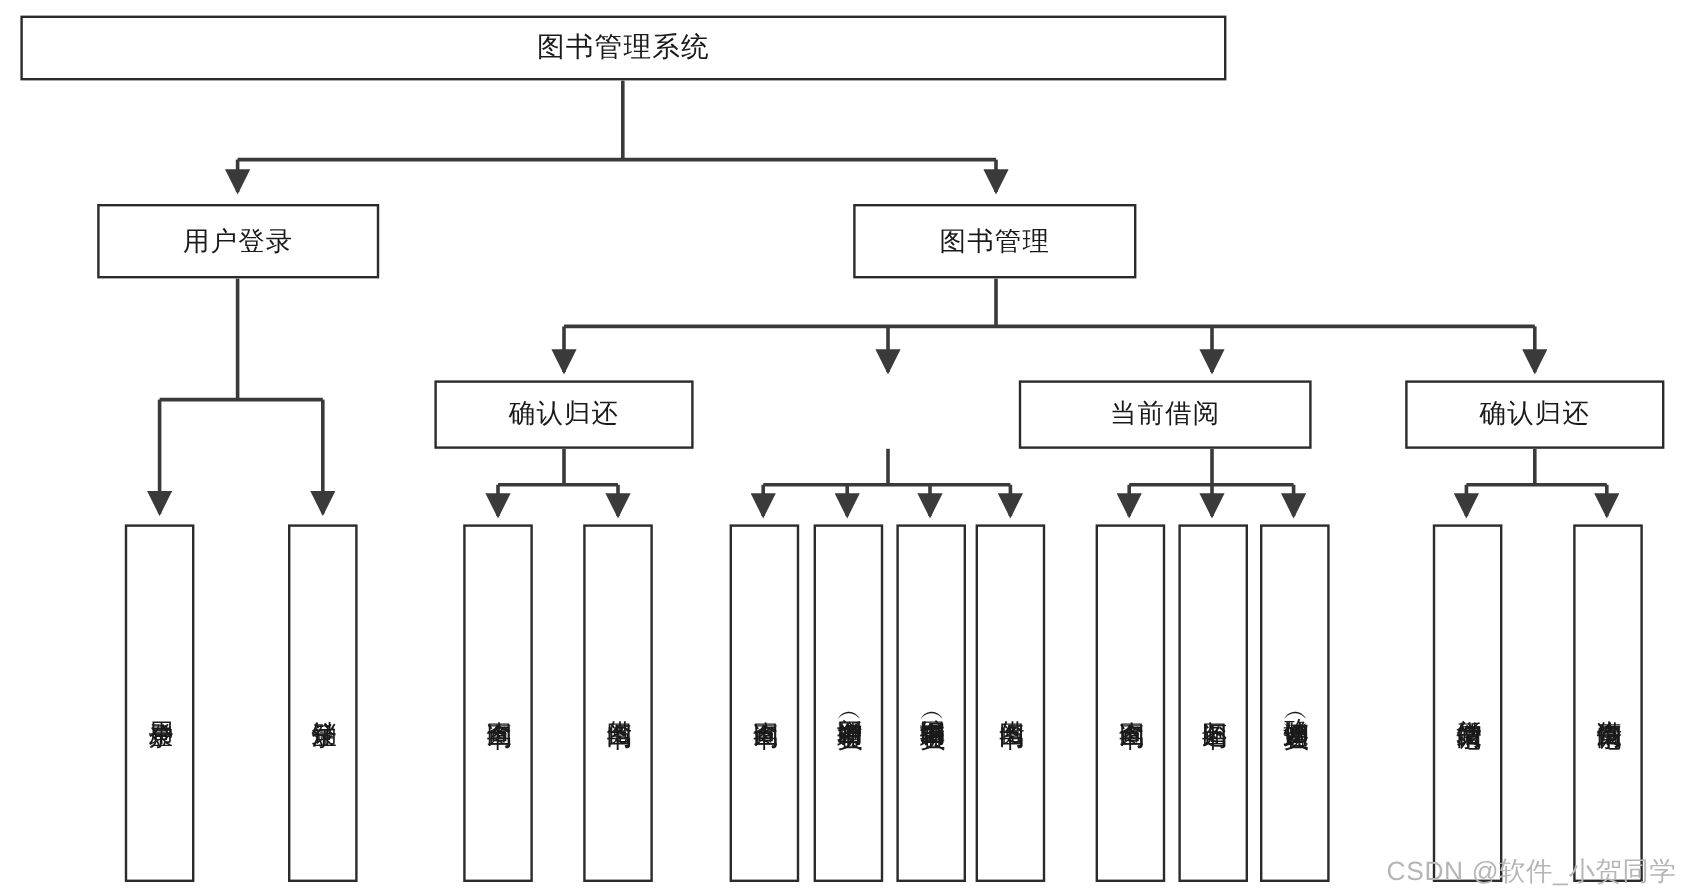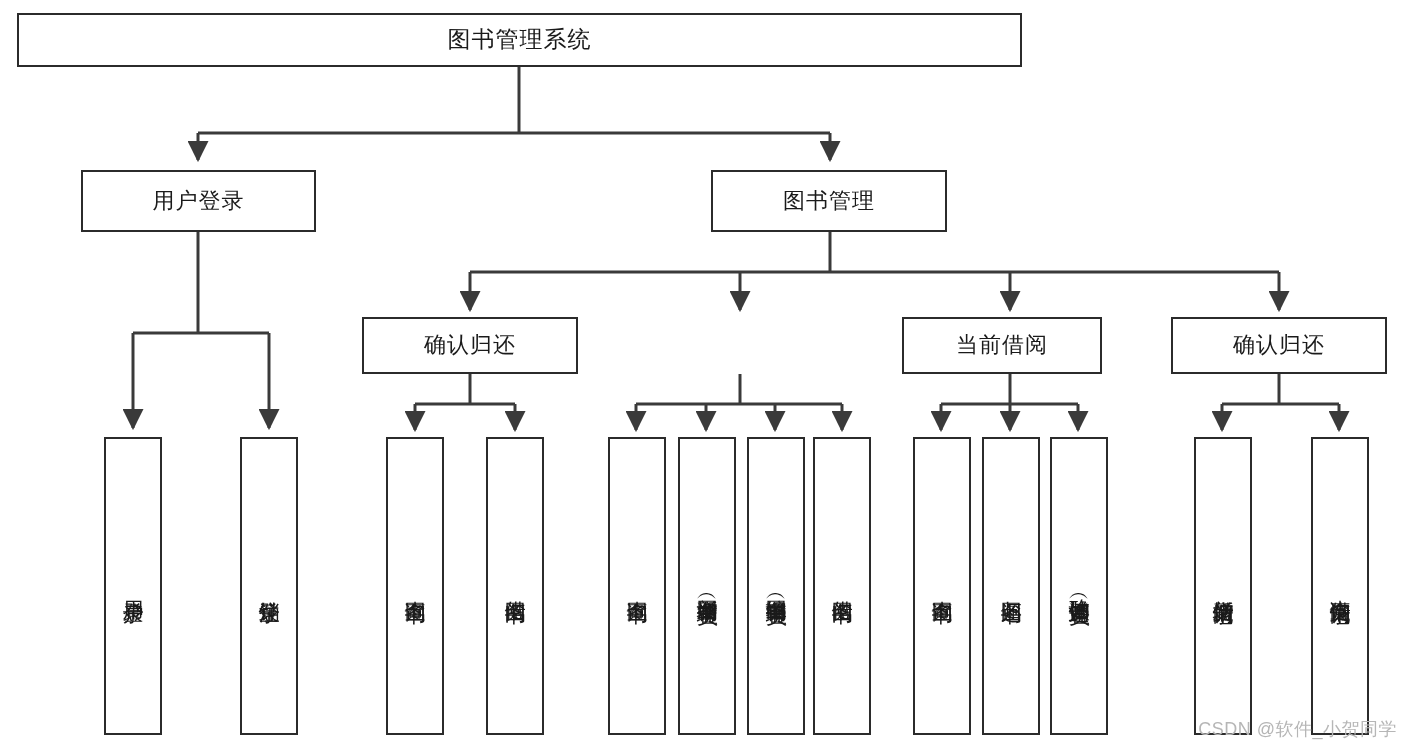--- a/index.html
+++ b/index.html
@@ -54,21 +54,21 @@
     white-space: nowrap;
     display: block;
   }
   .node.root {
     font-size: 23px;
   }
   .watermark {
     position: absolute;
     right: 8px;
     bottom: 6px;
-    font-size: 18px;
+    font-size: 22px;
     color: #b6b6b6;
     letter-spacing: 0.5px;
     white-space: nowrap;
     user-select: none;
   }
 </style>
 </head>
 <body>
 
 <div id="canvas">
@@ -133,21 +133,21 @@
 
   <div class="node horizontal" style="left:711px; top:170px; width:236px; height:62px;">
     <span>图书管理</span>
   </div>
 
   <div class="node horizontal" style="left:362px; top:317px; width:216px; height:57px;">
     <span>确认归还</span>
   </div>
 
 
-  <div class="node horizontal" style="left:902px; top:317px; width:200px; height:57px;">
+  <div class="node horizontal" style="left:849px; top:317px; width:244px; height:57px;">
     <span>当前借阅</span>
   </div>
 
   <div class="node horizontal" style="left:1171px; top:317px; width:216px; height:57px;">
     <span>确认归还</span>
   </div>
 
   <div class="node vertical" style="left:104px; top:437px; width:58px; height:298px;">
     <span class="vtext">用户登录</span>
   </div>

